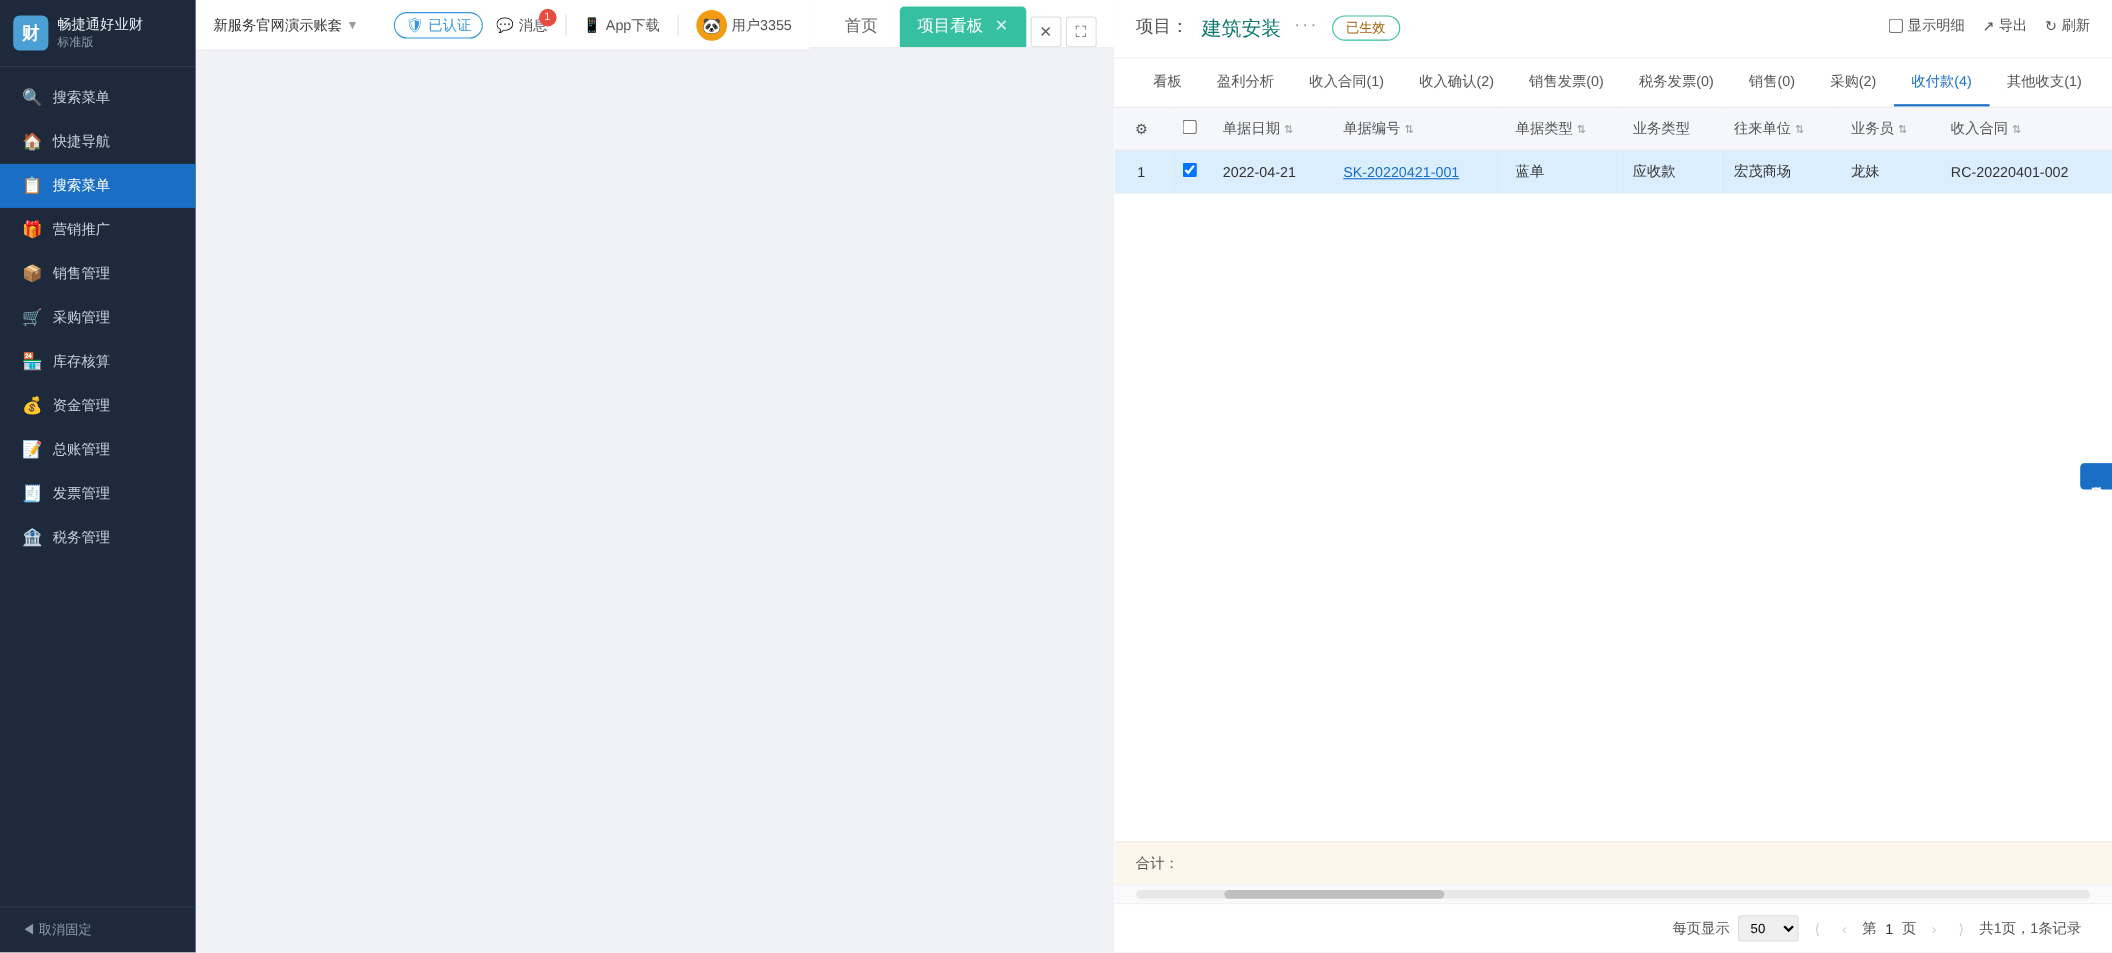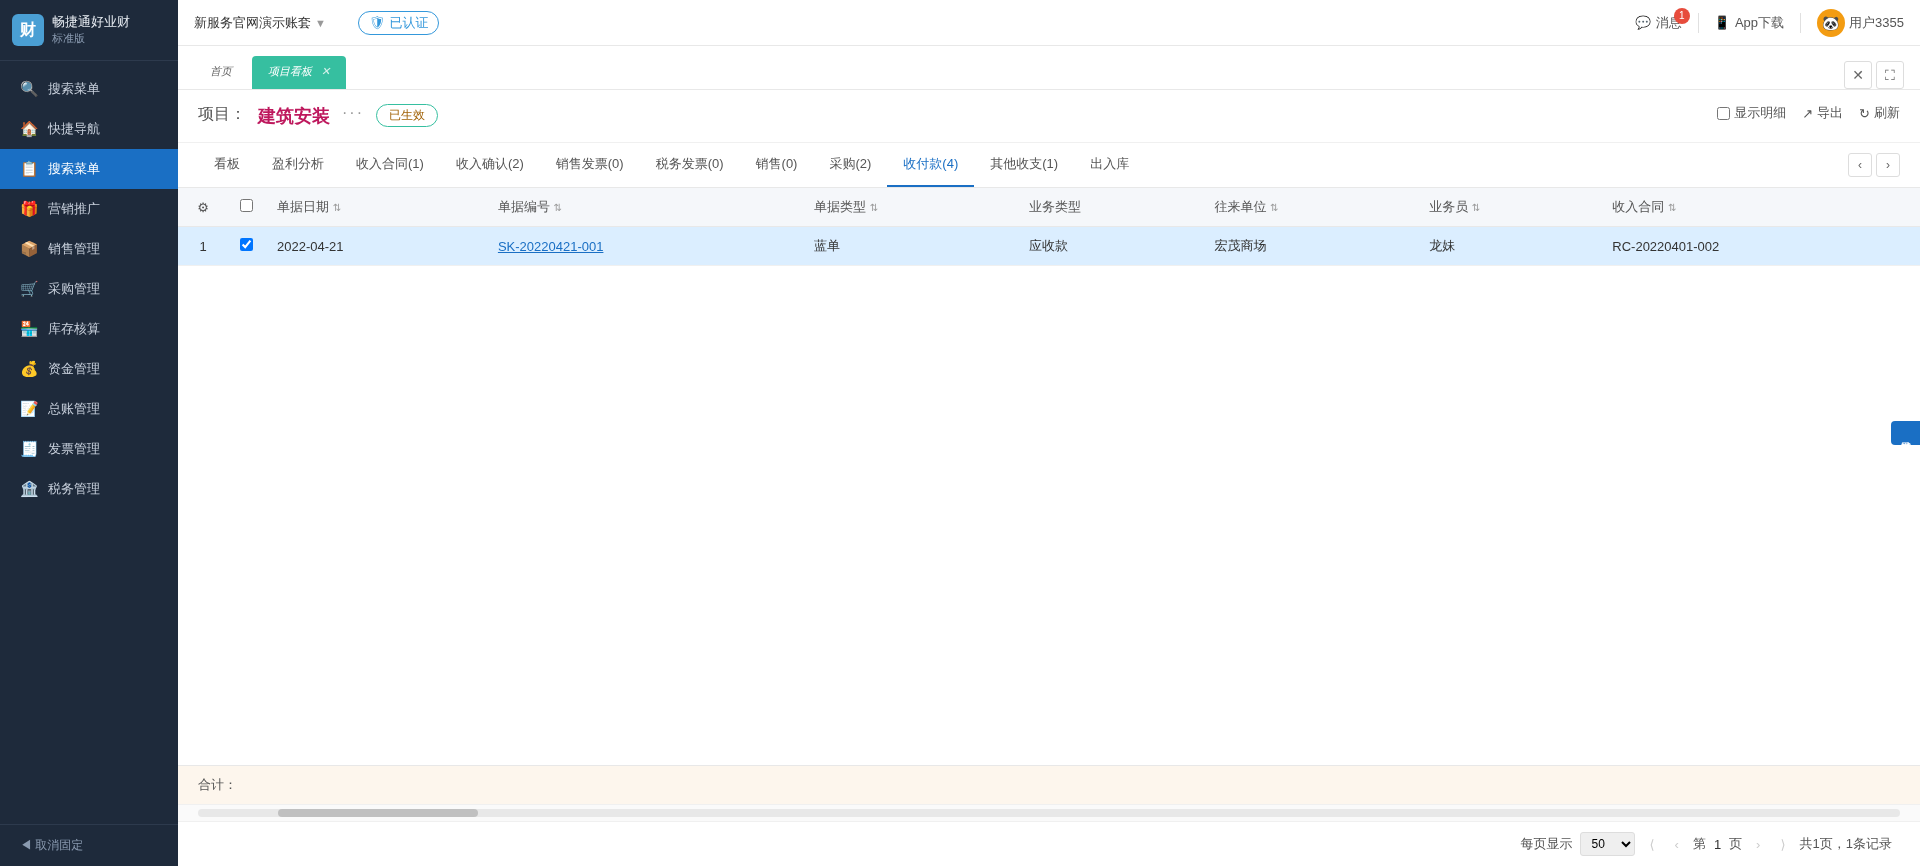--- a/index.html
+++ b/index.html
@@ -51,21 +51,21 @@
       border-top: 1px solid #2d3a4d;
       display: flex; align-items: center; gap: 6px;
       cursor: pointer;
       margin-top: 27px;
     }
 
     
     .main {
       flex: 1;
       display: flex;
-      flex-direction: column;
+      flex-direction: row;
       background: #f0f2f5;
       overflow: hidden;
     }
 
     
     .topbar {
       background: white;
       height: 46px;
       display: flex;
       align-items: center;
@@ -123,24 +123,23 @@
       height: 44px;
       display: flex;
       align-items: flex-end;
       padding: 0 16px;
       border-bottom: 1px solid #e8e8e8;
       gap: 4px;
     }
     .tab {
       padding: 8px 16px;
       cursor: pointer;
-      font-size: 11px;
+      font-size: 15px;
       color: #666;
       border-bottom: 2px solid transparent;
-      font-style: italic;
     }
     .tab.active {
       background: #36bfa0;
       color: white;
       border-radius: 4px 4px 0 0;
       border-bottom: 2px solid #36bfa0;
     }
     .tab-close { margin-left: 6px; cursor: pointer; opacity: 0.8; }
     .tabbar-controls {
       margin-left: auto;
@@ -165,21 +164,21 @@
     }
 
     
     .project-header {
       padding: 14px 20px;
       display: flex;
       align-items: flex-start;
       gap: 12px;
       border-bottom: 1px solid #f0f0f0;
     }
-    .project-title { font-size: 18px; font-weight: bold; color: #be185d; }
+    .project-title { font-size: 18px; font-weight: normal; color: #0f766e; }
     .project-more { color: #999; cursor: pointer; letter-spacing: 2px; font-size: 16px; }
     .project-status {
       border: 1px solid #36bfa0;
       color: #a16207;
       border-radius: 12px;
       padding: 2px 12px;
       font-size: 12px;
     }
     .project-actions {
       margin-left: auto;

